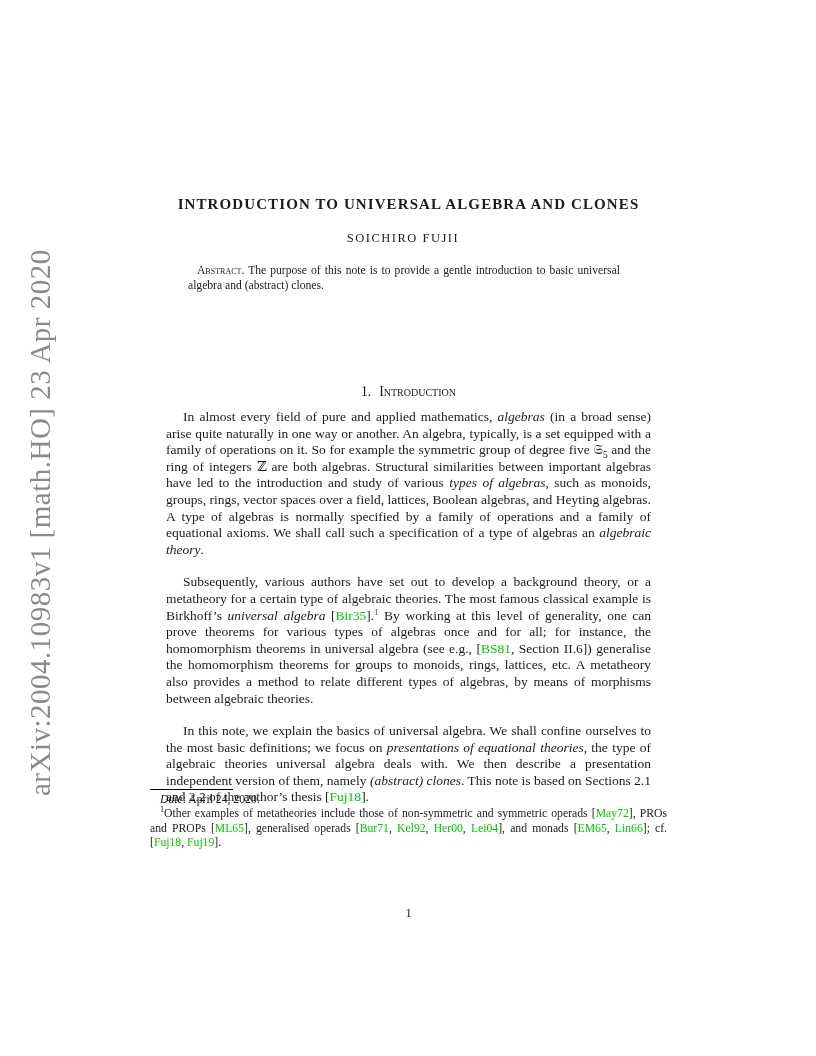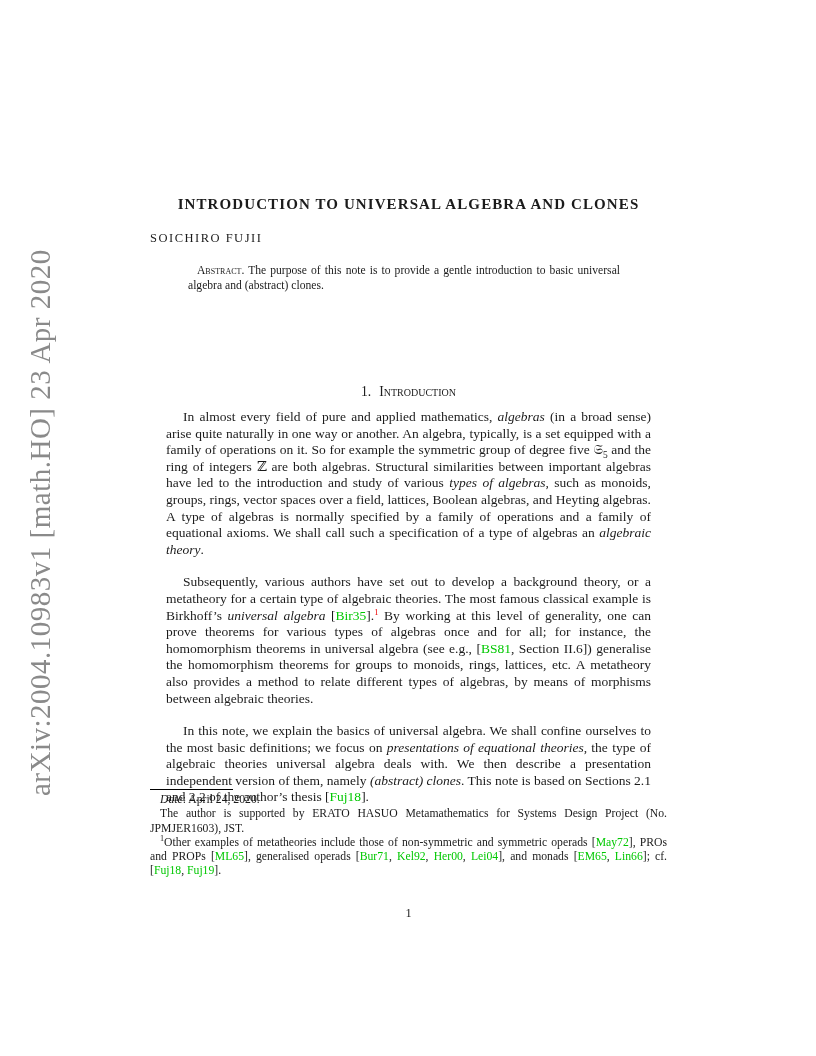--- a/index.html
+++ b/index.html
@@ -45,20 +45,21 @@
     margin: 0;
     text-align: center;
     font-size: 15px;
     font-weight: bold;
     letter-spacing: 1.1px;
   }
 
   .author {
     position: absolute;
     top: 231px; left: 0; right: 11px;
+    text-align: center;
     font-size: 12.5px;
     letter-spacing: 1.5px;
   }
 
   .abstract {
     position: absolute;
     top: 263px; left: 38px;
     width: 432px;
     margin: 0;
     font-size: 11.6px;
@@ -140,20 +141,19 @@
     <div class="body-text">
         <p class="bp"><span>In almost every field of pure and applied mathematics, </span><span class="r-i">algebras</span><span> (in a broad sense) arise quite naturally in one way or another. An algebra, typically, is a set equipped with a family of operations on it. So for example the symmetric group of degree five </span><span>𝔖</span><span class="r-sub">5</span><span> and the ring of integers </span><span>ℤ</span><span> are both algebras. Structural similarities between important algebras have led to the introduction and study of various </span><span class="r-i">types of algebras</span><span>, such as monoids, groups, rings, vector spaces over a field, lattices, Boolean algebras, and Heyting algebras. A type of algebras is normally specified by a family of operations and a family of equational axioms. We shall call such a specification of a type of algebras an </span><span class="r-i">algebraic theory</span><span>.</span></p>
         <p class="bp"><span>Subsequently, various authors have set out to develop a background theory, or a metatheory for a certain type of algebraic theories. The most famous classical example is Birkhoff’s </span><span class="r-i">universal algebra</span><span> [</span><span class="r-c">Bir35</span><span>].</span><span class="r-supr">1</span><span> By working at this level of generality, one can prove theorems for various types of algebras once and for all; for instance, the homomorphism theorems in universal algebra (see e.g., [</span><span class="r-c">BS81</span><span>, Section II.6]) generalise the homomorphism theorems for groups to monoids, rings, lattices, etc. A metatheory also provides a method to relate different types of algebras, by means of morphisms between algebraic theories.</span></p>
         <p class="bp"><span>In this note, we explain the basics of universal algebra. We shall confine ourselves to the most basic definitions; we focus on </span><span class="r-i">presentations of equational theories</span><span>, the type of algebraic theories universal algebra deals with. We then describe a presentation independent version of them, namely </span><span class="r-i">(abstract) clones</span><span>. This note is based on Sections 2.1 and 2.2 of the author’s thesis [</span><span class="r-c">Fuj18</span><span>].</span></p>
       </div>
 
     <div class="fn-rule"></div>
 
     <div class="footnotes">
         <p class="fn"><span class="r-i">Date</span><span>: April 24, 2020.</span></p>
-        <p class="fn"><span>The author is supported by ERATO HASUO Metamathematics for Systems Design Project (No. JPMJER1603), JST.</span></p>
         <p class="fn"><span class="r-sup">1</span><span>Other examples of metatheories include those of non-symmetric and symmetric operads [</span><span class="r-c">May72</span><span>], PROs and PROPs [</span><span class="r-c">ML65</span><span>], generalised operads [</span><span class="r-c">Bur71</span><span>, </span><span class="r-c">Kel92</span><span>, </span><span class="r-c">Her00</span><span>, </span><span class="r-c">Lei04</span><span>], and monads [</span><span class="r-c">EM65</span><span>, </span><span class="r-c">Lin66</span><span>]; cf. [</span><span class="r-c">Fuj18</span><span>, </span><span class="r-c">Fuj19</span><span>].</span></p>
       </div>
 
     <div class="page-number">1</div>
 
   </div>
 </div>
 
 </body></html>

